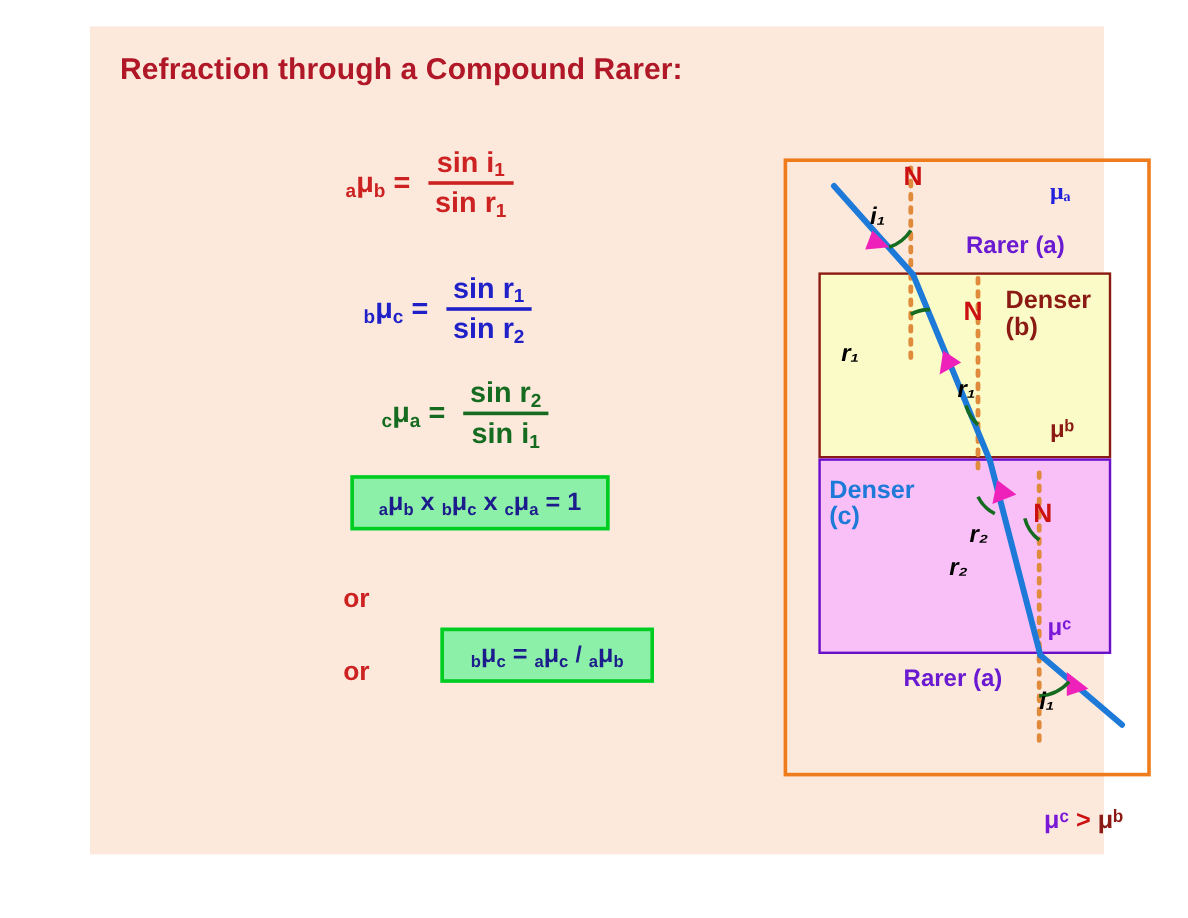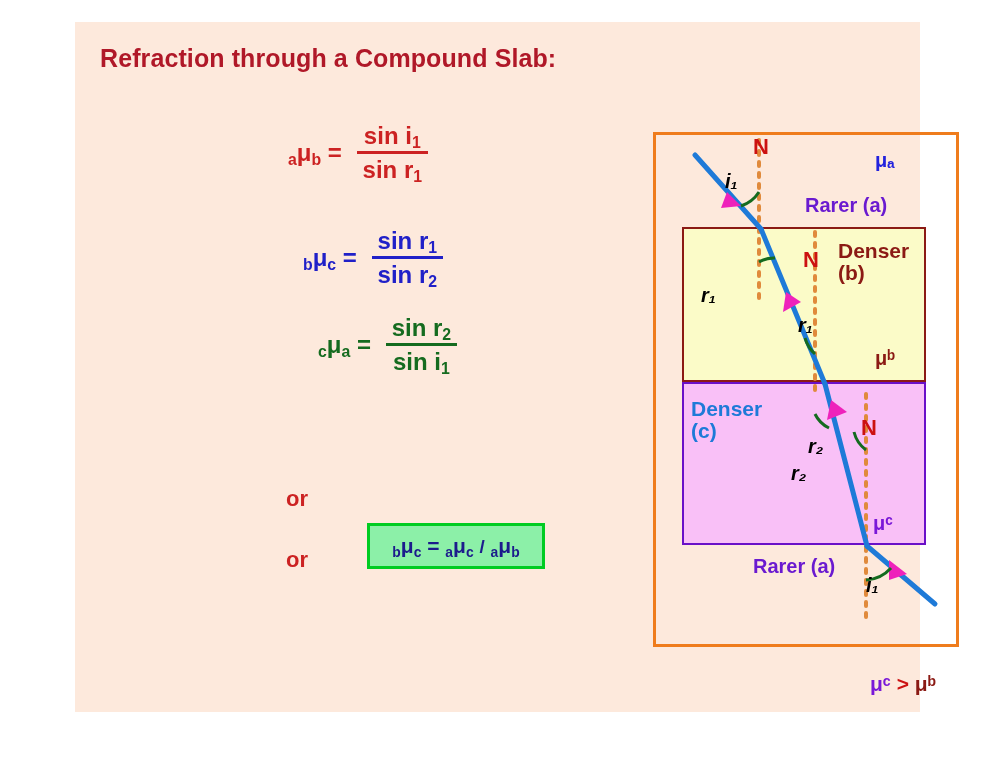--- a/index.html
+++ b/index.html
@@ -124,21 +124,21 @@
   }
 
   
   .dlabel {
     position: absolute;
     font-weight: bold;
     white-space: nowrap;
   }
   .n-label   { color: #cc1111; font-size: 22px; }
   .angle-lab { color: #000000; font-size: 20px; font-style: italic; }
-  .mu-a      { color: #2222dd; font-size: 20px; }
+  .mu-a      { color: #2222dd; font-size: 20px; font-family: Liberation Serif, serif; }
   .mu-b      { color: #8b1a14; font-size: 20px; }
   .mu-c      { color: #7a18d8; font-size: 20px; }
   .rarer     { color: #6a1ad0; font-size: 20px; }
   .denser-b  { color: #8b1a14; font-size: 21px; line-height: 1.05; }
   .denser-c  { color: #1e7ad8; font-size: 21px; line-height: 1.05; }
 
   #lbl-N1     { left: 100px; top: 2px; }
   #lbl-i1-top { left: 72px;  top: 38px; }
   #lbl-mu-a   { left: 222px; top: 17px; }
   #lbl-rarer-a{ left: 152px; top: 62px; }
@@ -170,21 +170,21 @@
   #lbl-compare .gt { color: #cc1111; }
   #lbl-compare .mb { color: #8b1a14; }
 
   svg { display: block; }
 </style>
 </head>
 <body>
 
 <div id="slide-panel">
 
-  <div id="page-title">Refraction through a Compound Slab:</div>
+  <div id="page-title">Refraction through a Compound Rarer:</div>
 
   <div class="eq" id="eq-amub">
     <span class="lhs"><span class="presub">a</span><span>μ</span><sub>b</sub> <span>=</span></span>
     <span class="frac">
       <span class="num"><span>sin i</span><sub>1</sub></span>
       <span class="bar"></span>
       <span class="den"><span>sin r</span><sub>1</sub></span>
     </span>
   </div>
 
@@ -199,20 +199,23 @@
 
   <div class="eq" id="eq-cmua">
     <span class="lhs"><span class="presub">c</span><span>μ</span><sub>a</sub> <span>=</span></span>
     <span class="frac">
       <span class="num"><span>sin r</span><sub>2</sub></span>
       <span class="bar"></span>
       <span class="den"><span>sin i</span><sub>1</sub></span>
     </span>
   </div>
 
+  <div class="box-eq" id="box-product">
+    <span><span class="presub">a</span>μ<sub>b</sub> x <span class="presub">b</span>μ<sub>c</sub> x <span class="presub">c</span>μ<sub>a</sub> = 1</span>
+  </div>
 
   <div class="or-label" id="or-1">or</div>
 
   <div class="or-label" id="or-2">or</div>
   <div class="box-eq" id="box-ratio">
     <span><span class="presub">b</span>μ<sub>c</sub> = <span class="presub">a</span>μ<sub>c</sub> <span style="font-size:0.9em">/</span> <span class="presub">a</span>μ<sub>b</sub></span>
   </div>
 
   <div id="diagram-frame"></div>
 

